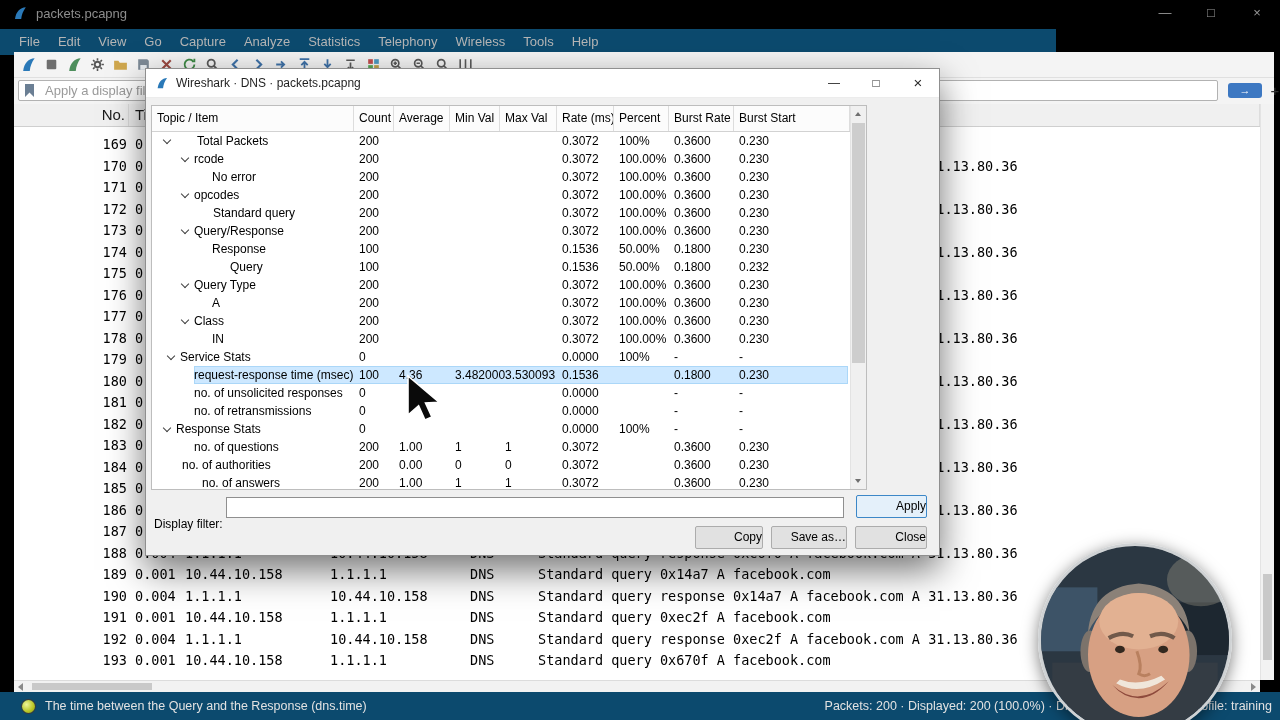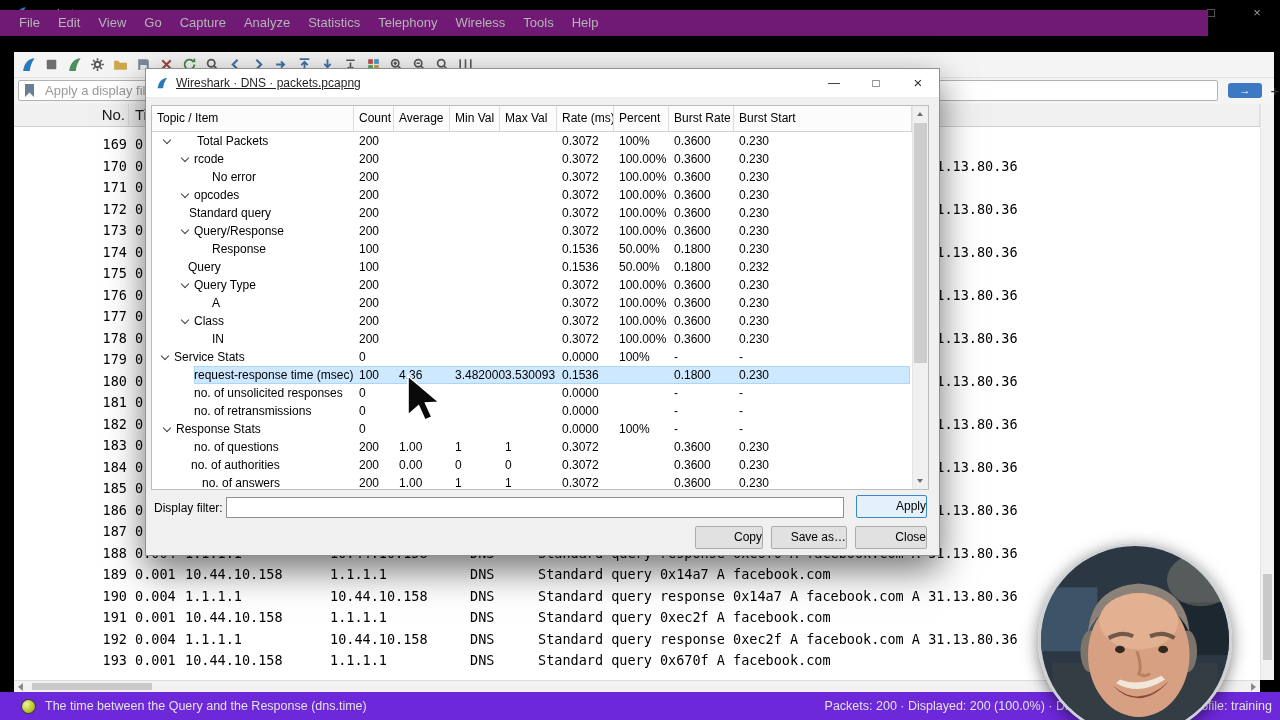--- a/index.html
+++ b/index.html
@@ -7,21 +7,21 @@
           font-family:"Liberation Sans",sans-serif;-webkit-font-smoothing:antialiased;}
 
   
   .titlebar{position:absolute;left:0;top:0;width:1280px;height:26px;background:#000;display:flex;align-items:center;}
   .ws-icon{width:16px;height:16px;margin-left:12px;display:inline-flex;}
   .title-text{font-size:13px;color:#8d8d8d;margin-left:8px;}
   .win-controls{margin-left:auto;display:flex;}
   .win-controls span{width:46px;text-align:center;color:#9a9a9a;font-size:13px;line-height:26px;}
 
   
-  .menubar{position:absolute;left:0;top:10px;width:1208px;height:26px;background:#701a75;padding-left:10px;box-sizing:border-box;}
+  .menubar{position:absolute;left:0;top:29px;width:1056px;height:26px;background:#0c4a6e;padding-left:10px;box-sizing:border-box;}
   .menu-item{display:inline-block;padding:0 9px;font-size:13px;color:#b5b5b5;line-height:26px;}
 
   
   .app-bg{position:absolute;left:14px;top:52px;width:1260px;height:628px;background:#fff;}
   .toolbar{position:absolute;left:14px;top:52px;width:1260px;height:26px;background:#f4f4f4;border-bottom:1px solid #e0e0e0;
            display:flex;align-items:center;gap:6px;padding-left:6px;box-sizing:border-box;}
   .tbi{width:17px;height:17px;display:inline-flex;flex:0 0 auto;}
   .tbi svg{width:17px;height:17px;}
 
   .filterbar{position:absolute;left:14px;top:78px;width:1260px;height:26px;background:#f4f4f4;}
@@ -51,41 +51,41 @@
 
   .main-vscroll{position:absolute;left:1260px;top:104px;width:14px;height:576px;background:#f2f2f2;border-left:1px solid #e3e3e3;box-sizing:border-box;}
   .main-vscroll .thumb{position:absolute;left:2px;right:2px;top:470px;height:86px;background:#c9c9c9;}
   .hscroll{position:absolute;left:14px;top:680px;width:1246px;height:12px;background:#f2f2f2;border-top:1px solid #dcdcdc;box-sizing:border-box;}
   .hscroll .thumb{position:absolute;left:18px;top:2px;width:120px;height:7px;background:#c9c9c9;}
   .h-arrow{position:absolute;top:2px;width:0;height:0;border-top:4px solid transparent;border-bottom:4px solid transparent;}
   .h-arrow.left{left:4px;border-right:5px solid #8a8a8a;}
   .h-arrow.right{right:4px;border-left:5px solid #8a8a8a;}
 
   
-  .statusbar{position:absolute;left:0;top:692px;width:1280px;height:28px;background:#6d28d9;display:flex;align-items:center;
+  .statusbar{position:absolute;left:0;top:692px;width:1280px;height:28px;background:#0c4a6e;display:flex;align-items:center;
              color:#e2e2e2;font-size:12.5px;}
   .expert-dot{width:13px;height:13px;border-radius:50%;flex:0 0 auto;
               background:radial-gradient(circle at 35% 35%,#eef59a,#b8c423 60%,#8a9410);margin:0 10px 0 22px;
               box-shadow:0 0 0 1px #3a3a3a;}
   .status-packets{position:absolute;right:190px;white-space:nowrap;}
   .status-profile{position:absolute;right:8px;white-space:nowrap;}
 
   
   .dialog{position:absolute;left:145px;top:68px;width:795px;height:488px;background:#f0f0f0;border:1px solid #8f8f8f;
           box-shadow:0 14px 34px rgba(0,0,0,0.55);z-index:10;box-sizing:border-box;}
   .dlg-titlebar{position:absolute;left:0;top:0;right:0;height:28px;background:#fff;border-bottom:1px solid #ececec;
                 display:flex;align-items:center;}
   .dlg-icon{width:14px;height:14px;margin-left:9px;display:inline-flex;}
   .dlg-icon svg{width:14px;height:14px;}
-  .dlg-title{font-size:12px;color:#1f1f1f;margin-left:7px;text-decoration:underline;}
+  .dlg-title{font-size:12px;color:#1f1f1f;margin-left:7px;}
   .dlg-controls{margin-left:auto;display:flex;}
   .dlg-controls span{width:42px;text-align:center;font-size:12px;color:#2a2a2a;line-height:28px;}
   .dlg-controls .dlg-close{font-size:15px;}
 
-  .stats-frame{position:absolute;left:5px;top:36px;width:778px;height:385px;background:#fff;border:1px solid #bdbdbd;
+  .stats-frame{position:absolute;left:5px;top:36px;width:716px;height:385px;background:#fff;border:1px solid #bdbdbd;
                box-sizing:border-box;overflow:hidden;}
   .stats-inner{position:absolute;left:0;top:0;width:calc(100% - 16px);bottom:0;overflow:hidden;}
   .st-grid{display:grid;grid-template-columns:202px 40px 56px 50px 57px 57px 55px 65px 1fr;}
   .stats-header{height:25px;border-bottom:1px solid #d2d2d2;background:#fcfcfc;}
   .st-h{font-size:12px;color:#000;padding:5px 2px 0 4px;border-right:1px solid #ddd;white-space:nowrap;
         overflow:hidden;box-sizing:border-box;}
   .st-row{height:18px;line-height:18px;position:relative;}
   .st-cell{font-size:12px;color:#000;padding-left:5px;white-space:nowrap;position:relative;z-index:1;box-sizing:border-box;}
   .st-topic{display:flex;align-items:center;padding-left:0;overflow:hidden;}
   .tree-arrow{width:18px;flex:0 0 18px;text-align:center;}
@@ -95,21 +95,21 @@
 
   .dlg-scrollbar{position:absolute;right:0;top:0;width:16px;bottom:0;background:#f0f0f0;border-left:1px solid #e3e3e3;box-sizing:border-box;}
   .dlg-scroll-thumb{position:absolute;left:1px;right:1px;top:17px;height:240px;background:#cdcdcd;}
   .scroll-arrow{position:absolute;left:0;width:15px;height:16px;}
   .scroll-arrow.up{top:0;}
   .scroll-arrow.down{bottom:0;}
   .scroll-arrow::before{content:"";position:absolute;left:4px;border-left:3.5px solid transparent;border-right:3.5px solid transparent;}
   .scroll-arrow.up::before{top:6px;border-bottom:4px solid #6f6f6f;}
   .scroll-arrow.down::before{bottom:6px;border-top:4px solid #6f6f6f;}
 
-  .dlg-filter-label{position:absolute;left:8px;top:432px;font-size:12px;color:#000;}
+  .dlg-filter-label{position:absolute;left:8px;top:448px;font-size:12px;color:#000;}
   .dlg-filter-input{position:absolute;left:80px;top:428px;width:618px;height:21px;border:1px solid #8f8f8f;background:#fff;
                     box-sizing:border-box;font-family:"Liberation Sans",sans-serif;font-size:12px;padding:0 4px;outline:none;}
   .btn{position:absolute;height:23px;font-size:12px;color:#000;background:#e1e1e1;border:1px solid #acacac;
        text-align:right;line-height:21px;box-sizing:border-box;border-radius:2px;}
   .btn-apply{left:710px;top:426px;width:71px;background:#e4f0fa;border:1px solid #3c87c7;}
   .btn-copy{left:549px;top:457px;width:68px;}
   .btn-saveas{left:625px;top:457px;width:76px;}
   .btn-close{left:709px;top:457px;width:72px;}
 
   
@@ -566,21 +566,21 @@
               <div class="st-cell">200</div>
               <div class="st-cell"></div>
               <div class="st-cell"></div>
               <div class="st-cell"></div>
               <div class="st-cell">0.3072</div>
               <div class="st-cell">100.00%</div>
               <div class="st-cell">0.3600</div>
               <div class="st-cell">0.230</div>
             </div>
             <div class="st-row st-grid">
-              <div class="st-cell st-topic" style="padding-left: 19px;">
+              <div class="st-cell st-topic" style="padding-left: 43px;">
                 <span class="tree-arrow empty"></span>
                 <span>Standard query</span>
               </div>
               <div class="st-cell">200</div>
               <div class="st-cell"></div>
               <div class="st-cell"></div>
               <div class="st-cell"></div>
               <div class="st-cell">0.3072</div>
               <div class="st-cell">100.00%</div>
               <div class="st-cell">0.3600</div>
@@ -608,21 +608,21 @@
               <div class="st-cell">100</div>
               <div class="st-cell"></div>
               <div class="st-cell"></div>
               <div class="st-cell"></div>
               <div class="st-cell">0.1536</div>
               <div class="st-cell">50.00%</div>
               <div class="st-cell">0.1800</div>
               <div class="st-cell">0.230</div>
             </div>
             <div class="st-row st-grid">
-              <div class="st-cell st-topic" style="padding-left: 18px; align-items: flex-end;">
+              <div class="st-cell st-topic" style="padding-left: 60px; align-items: flex-end;">
                 <span class="tree-arrow empty"></span>
                 <span>Query</span>
               </div>
               <div class="st-cell">100</div>
               <div class="st-cell"></div>
               <div class="st-cell"></div>
               <div class="st-cell"></div>
               <div class="st-cell">0.1536</div>
               <div class="st-cell">50.00%</div>
               <div class="st-cell">0.1800</div>
@@ -678,21 +678,21 @@
               <div class="st-cell">200</div>
               <div class="st-cell"></div>
               <div class="st-cell"></div>
               <div class="st-cell"></div>
               <div class="st-cell">0.3072</div>
               <div class="st-cell">100.00%</div>
               <div class="st-cell">0.3600</div>
               <div class="st-cell">0.230</div>
             </div>
             <div class="st-row st-grid">
-              <div class="st-cell st-topic" style="padding-left: 4px;">
+              <div class="st-cell st-topic" style="padding-left: 10px;">
                 <span class="tree-arrow"></span>
                 <span>Service Stats</span>
               </div>
               <div class="st-cell">0</div>
               <div class="st-cell"></div>
               <div class="st-cell"></div>
               <div class="st-cell"></div>
               <div class="st-cell">0.0000</div>
               <div class="st-cell">100%</div>
               <div class="st-cell">-</div>
@@ -763,21 +763,21 @@
               <div class="st-cell">200</div>
               <div class="st-cell">1.00</div>
               <div class="st-cell">1</div>
               <div class="st-cell">1</div>
               <div class="st-cell">0.3072</div>
               <div class="st-cell"></div>
               <div class="st-cell">0.3600</div>
               <div class="st-cell">0.230</div>
             </div>
             <div class="st-row st-grid">
-              <div class="st-cell st-topic" style="padding-left: 21px;">
+              <div class="st-cell st-topic" style="padding-left: 12px;">
                 <span class="tree-arrow empty"></span>
                 <span>no. of authorities</span>
               </div>
               <div class="st-cell">200</div>
               <div class="st-cell">0.00</div>
               <div class="st-cell">0</div>
               <div class="st-cell">0</div>
               <div class="st-cell">0.3072</div>
               <div class="st-cell"></div>
               <div class="st-cell">0.3600</div>

